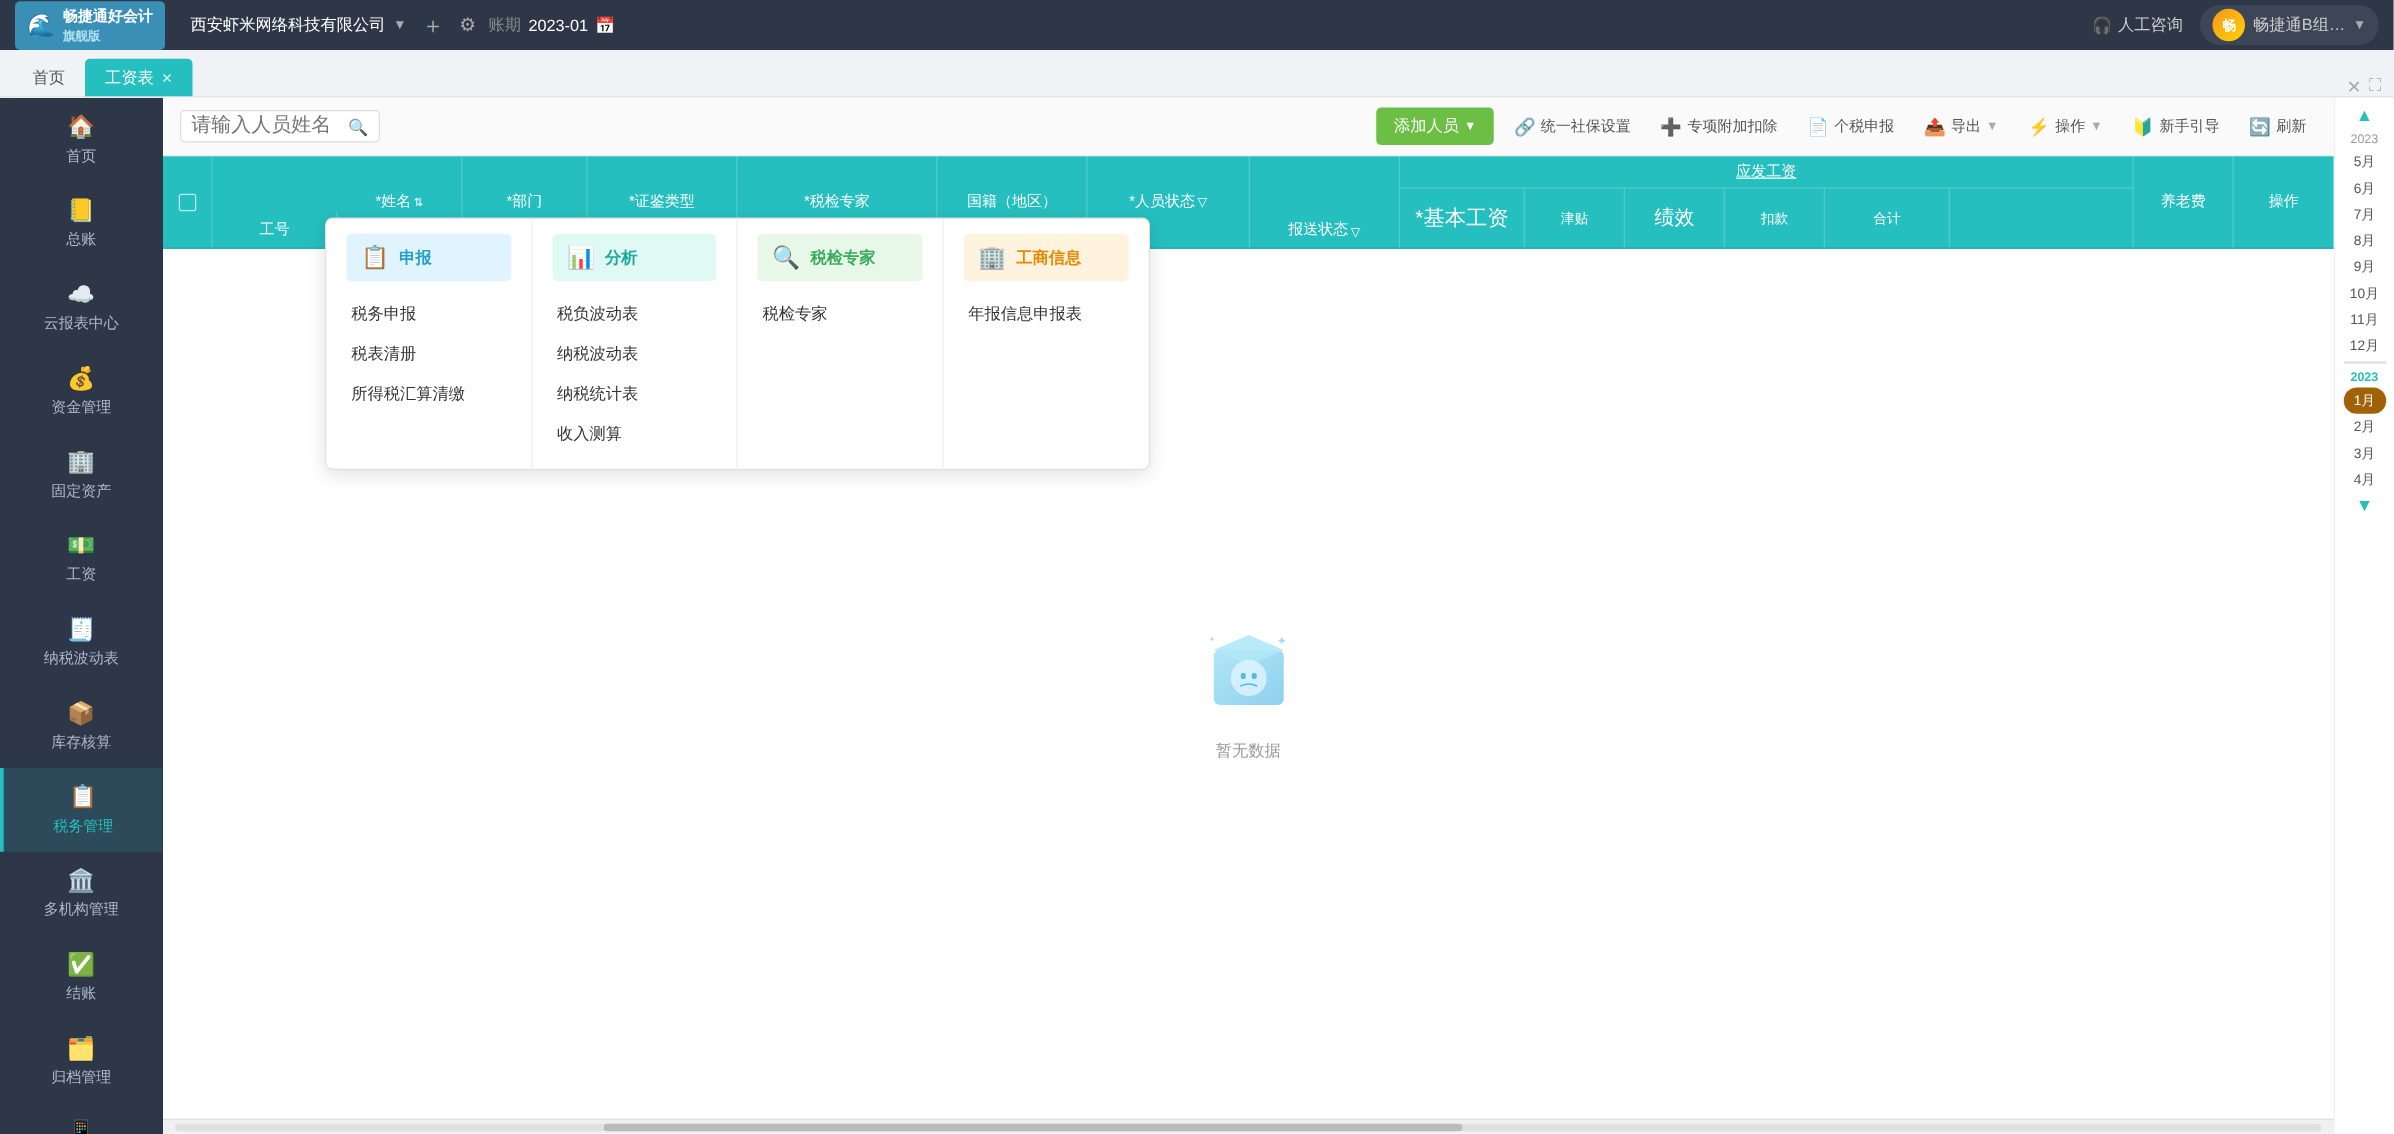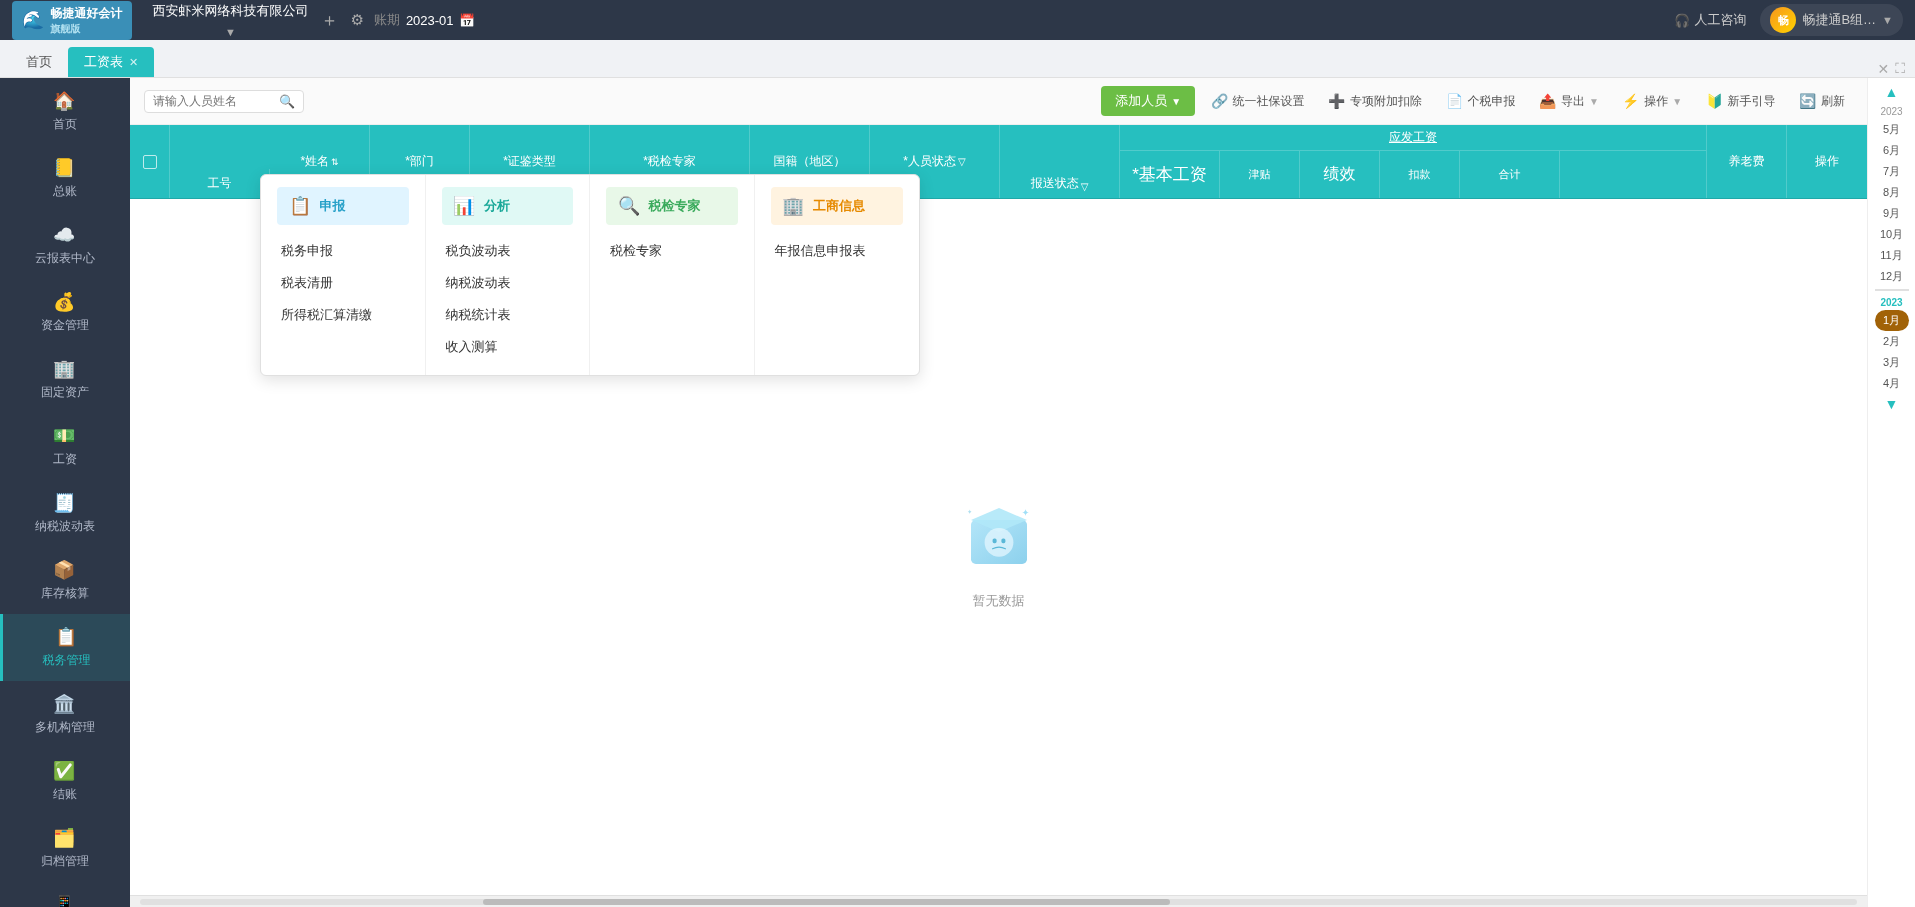--- a/index.html
+++ b/index.html
@@ -23,21 +23,20 @@
       color: white;
       font-size: 13px;
       font-weight: bold;
       min-width: 100px;
     }
     .topbar-company {
       color: white;
       font-size: 13px;
       display: flex; align-items: center; gap: 6px;
       margin-left: 10px;
-      flex-direction: column;
     }
     .topbar-company .arrow { color: #aaa; font-size: 11px; }
     .topbar-add-btn {
       color: #aaa; font-size: 16px; cursor: pointer;
       display: flex; align-items: center; justify-content: center;
       width: 22px; height: 22px;
     }
     .topbar-setting {
       color: #aaa; font-size: 15px; cursor: pointer;
     }
@@ -161,21 +160,21 @@
       display: flex;
       align-items: center;
       border: 1px solid #ddd;
       border-radius: 4px;
       padding: 3px 8px;
       gap: 6px;
       background: white;
       min-width: 160px;
     }
     .search-box input {
-      border: none; outline: none; font-size: 12px; color: #555;
+      border: none; outline: none; font-size: 16px; color: #555;
       width: 120px; background: transparent;
     }
     .search-icon { color: #aaa; font-size: 13px; }
     .add-people-btn {
       margin-left: auto;
       background: #6cbe45;
       color: white;
       border: none;
       border-radius: 4px;
       padding: 6px 14px;

